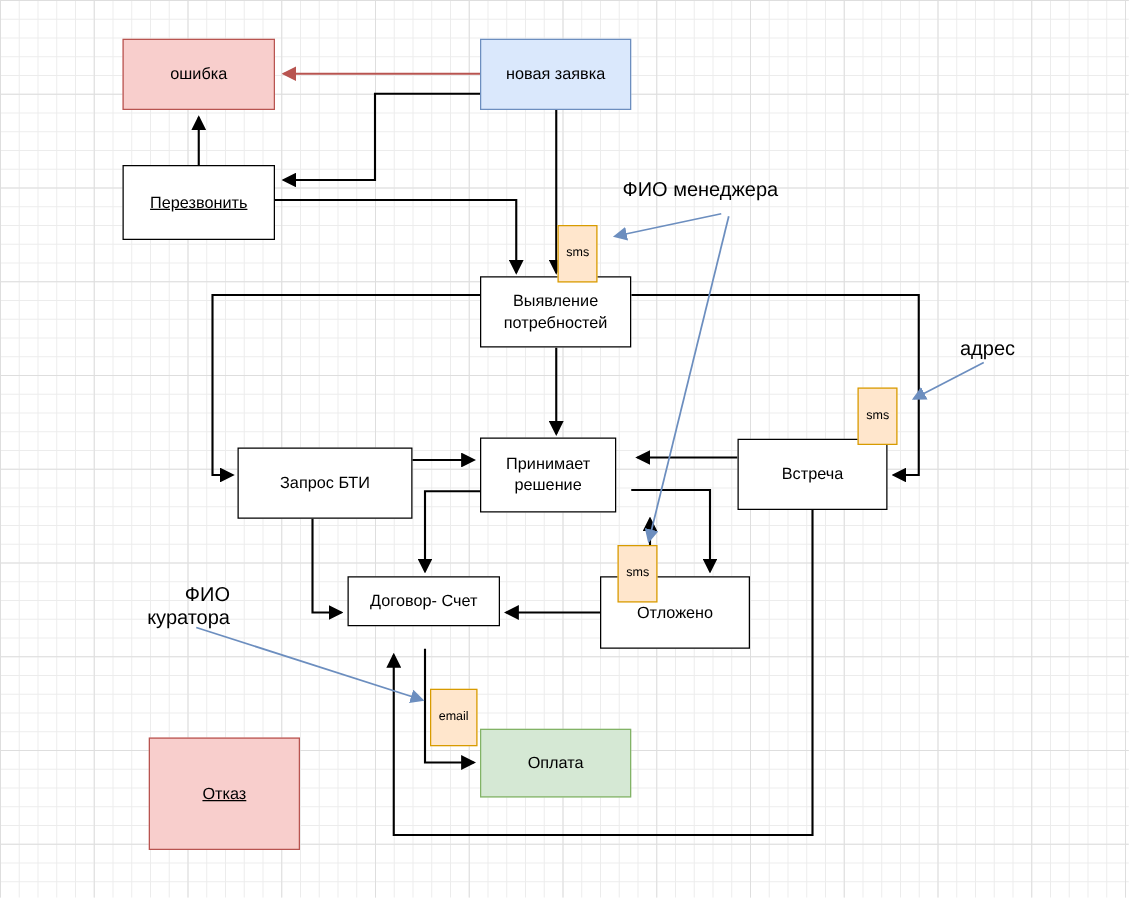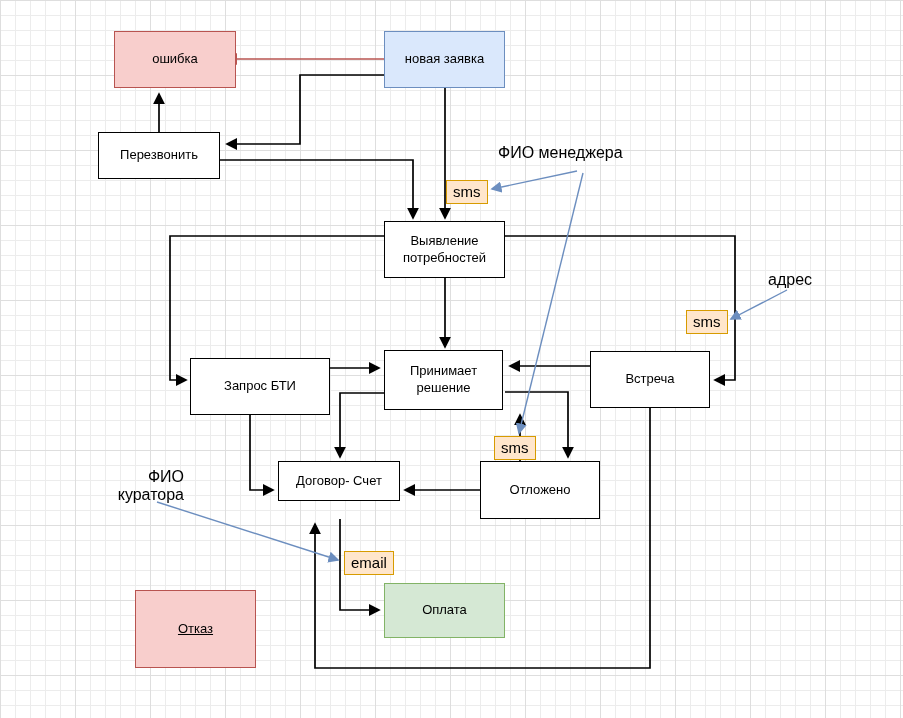--- a/index.html
+++ b/index.html
@@ -32,31 +32,31 @@
     align-items: center;
     justify-content: center;
     text-align: center;
     font-size: 13px;
     line-height: 1.3;
     color: #000000;
     background: #ffffff;
     border: 1.5px solid #000000;
     padding: 4px;
   }
-  .node.red   { background: #f8cecc; border-color: #b85450; margin-left: 16px; }
+  .node.red   { background: #f8cecc; border-color: #b85450; }
   .node.blue  { background: #dae8fc; border-color: #6c8ebf; }
   .node.green { background: #d5e8d4; border-color: #82b366; }
   .badge {
     position: absolute;
     background: #ffe6cc;
     border: 1px solid #d79b00;
     color: #000000;
-    font-size: 15px;
+    font-size: 10px;
     line-height: 1.2;
-    padding: 2px 6px;
+    padding: 16px 6px;
   }
   .annotation {
     position: absolute;
     font-size: 16px;
     color: #000000;
     white-space: nowrap;
   }
   .annotation.center {
     text-align: right;
     white-space: normal;
@@ -106,53 +106,53 @@
   </svg>
 
   <div class="node red" style="left:98px; top:31px; width:122px; height:57px;">
     <span>ошибка</span>
   </div>
 
   <div class="node blue" style="left:384px; top:31px; width:121px; height:57px;">
     <span>новая заявка</span>
   </div>
 
-  <div class="node" style="left:98px; top:132px; width:122px; height:47px;">
+  <div class="node" style="left:98px; top:132px; width:122px; height:60px;text-decoration:underline;">
     <span>Перезвонить</span>
   </div>
 
   <div class="node" style="left:384px; top:221px; width:121px; height:57px;">
     <span>Выявление потребностей</span>
   </div>
 
   <div class="node" style="left:190px; top:358px; width:140px; height:57px;">
     <span>Запрос БТИ</span>
   </div>
 
-  <div class="node" style="left:384px; top:350px; width:119px; height:60px;text-align:center;">
+  <div class="node" style="left:384px; top:350px; width:109px; height:60px;text-align:center;">
     <span>Принимает решение</span>
   </div>
 
   <div class="node" style="left:590px; top:351px; width:120px; height:57px;">
     <span>Встреча</span>
   </div>
 
   <div class="node" style="left:278px; top:461px; width:122px; height:40px;">
     <span>Договор- Счет</span>
   </div>
 
   <div class="node green" style="left:384px; top:583px; width:121px; height:55px;">
     <span>Оплата</span>
   </div>
 
   <div class="node" style="left:480px; top:461px; width:120px; height:58px;">
     <span>Отложено</span>
   </div>
 
-  <div class="node red" style="left:119px; top:590px; width:121px; height:78px;text-decoration:underline;">
+  <div class="node red" style="left:119px; top:590px; width:121px; height:90px;text-decoration:underline;">
     <span>Отказ</span>
   </div>
 
   <div class="badge" style="left:446px; top:180px;">sms</div>
   <div class="badge" style="left:686px; top:310px;">sms</div>
   <div class="badge" style="left:494px; top:436px;">sms</div>
   <div class="badge" style="left:344px; top:551px;">email</div>
 
   <div class="annotation" style="left:498px; top:144px;">ФИО менеджера</div>
   <div class="annotation" style="left:768px; top:271px;text-align:right;">адрес</div>

